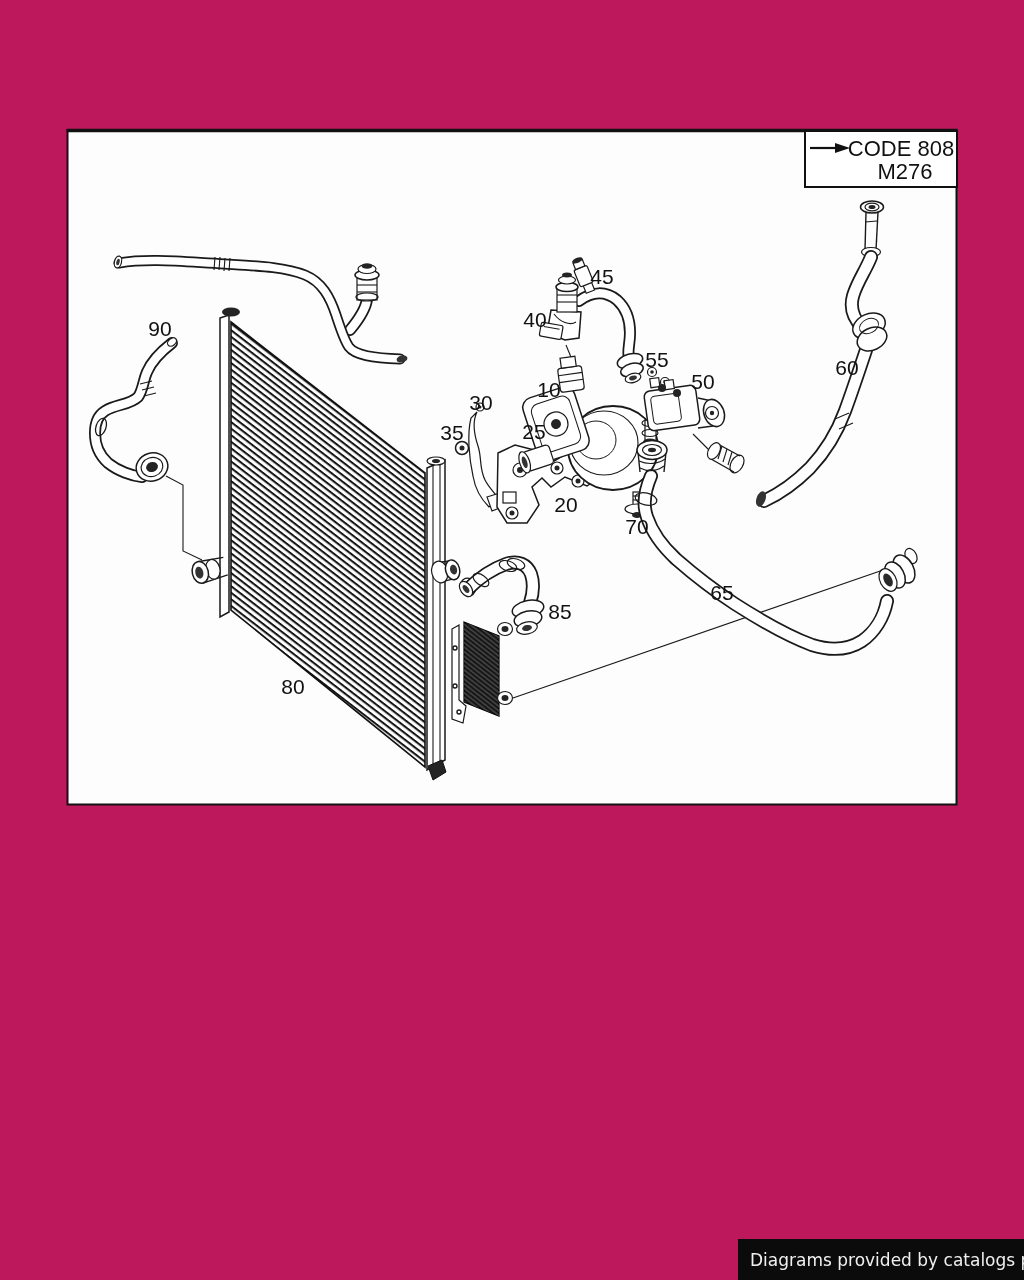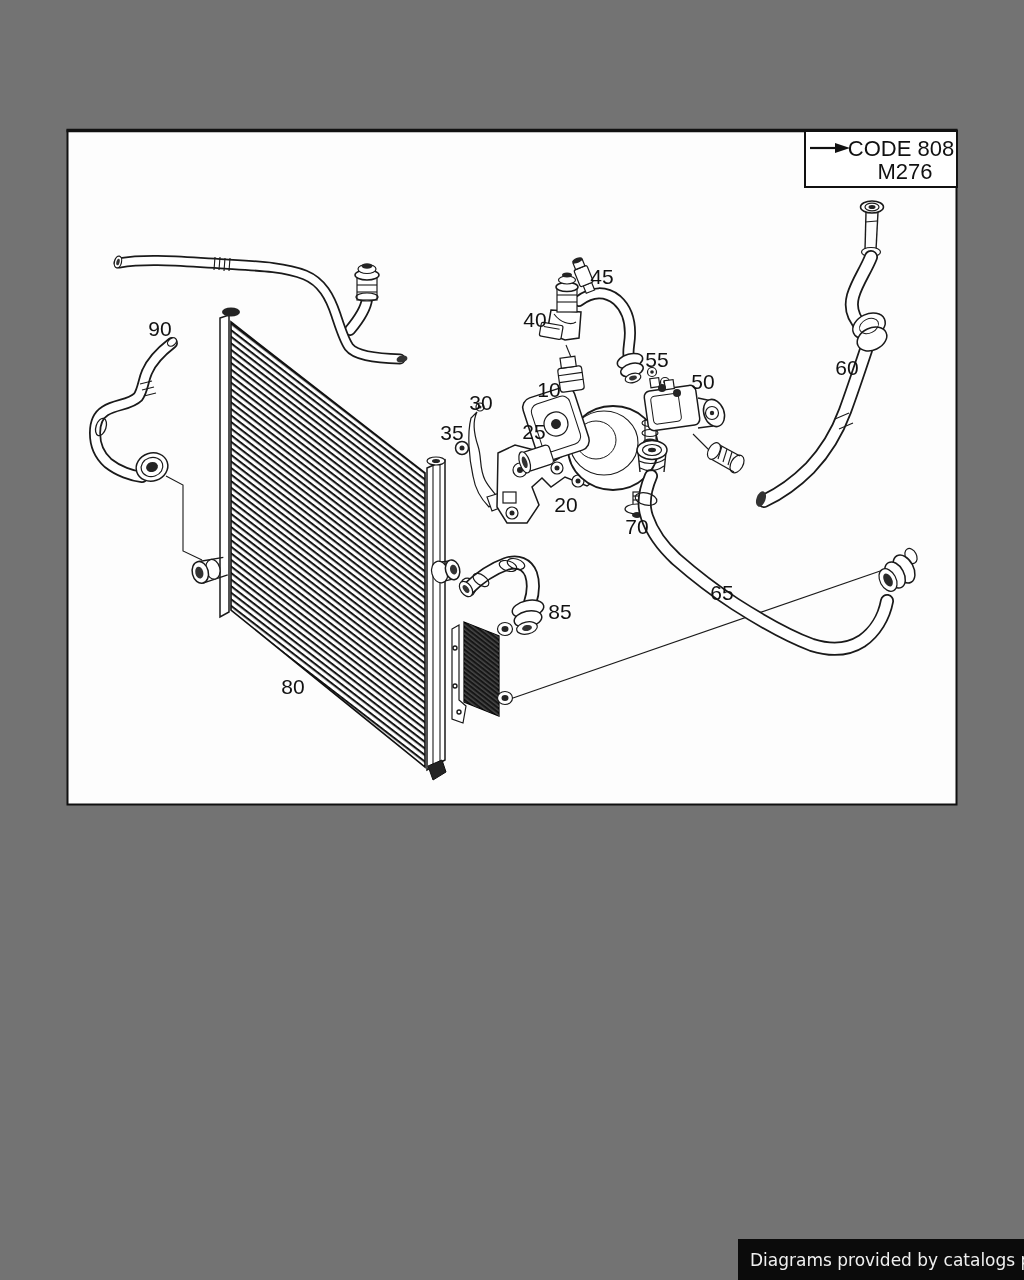--- a/index.html
+++ b/index.html
@@ -1,16 +1,16 @@
 <!DOCTYPE html>
 <html><head>
 <meta charset="utf-8">
 <style>
   html,body{margin:0;padding:0;background:#fbfbfb;}
-  #stage{position:relative;width:1024px;height:1280px;background:#737373;overflow:hidden;
+  #stage{position:relative;width:1024px;height:1280px;background:#be185d;overflow:hidden;
          font-family:"Liberation Sans",sans-serif;}
   svg{position:absolute;left:0;top:0;}
   .ln{stroke:#1a1a1a;stroke-width:1.4;fill:none;}
   .thin{stroke:#1a1a1a;stroke-width:1.1;fill:none;}
   .wfill{fill:#ffffff;stroke:#1a1a1a;stroke-width:1.5;}
   .wfill2{fill:#ffffff;stroke:#1a1a1a;stroke-width:1.2;}
   .dark{fill:#242424;stroke:none;}
   .tube-outer{fill:none;stroke:#1a1a1a;stroke-linecap:round;stroke-linejoin:round;}
   .tube-inner{fill:none;stroke:#ffffff;stroke-linecap:round;stroke-linejoin:round;}
   .part-label{font-family:"Liberation Sans",sans-serif;font-size:21px;fill:#111;text-anchor:middle;}

